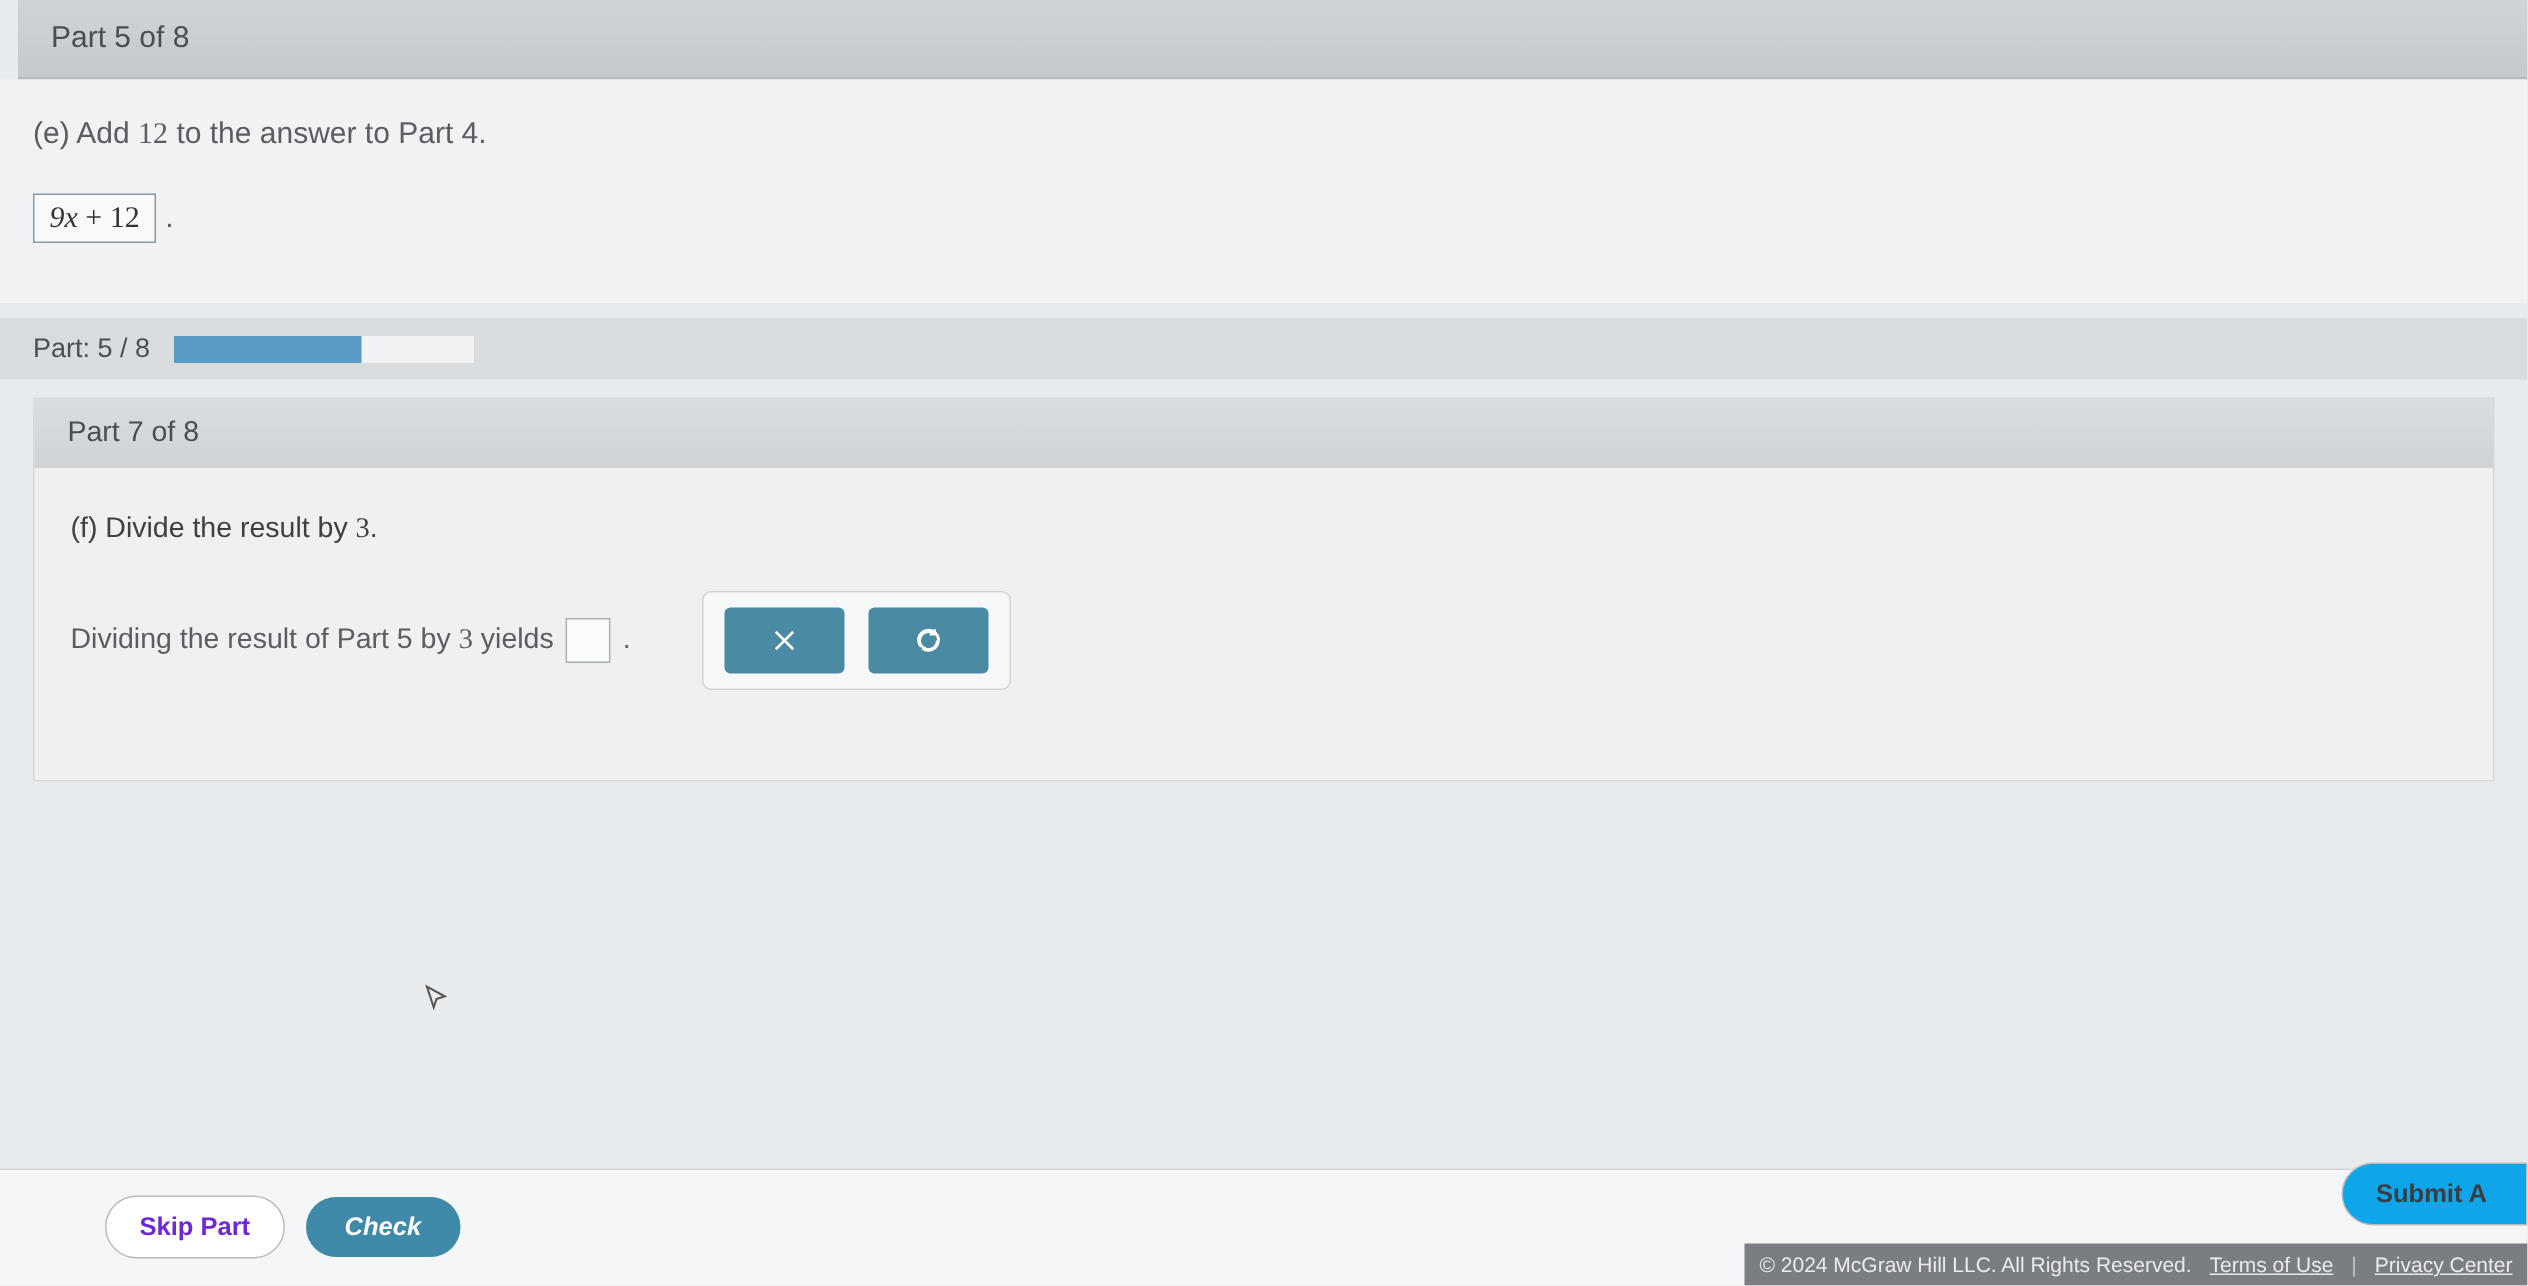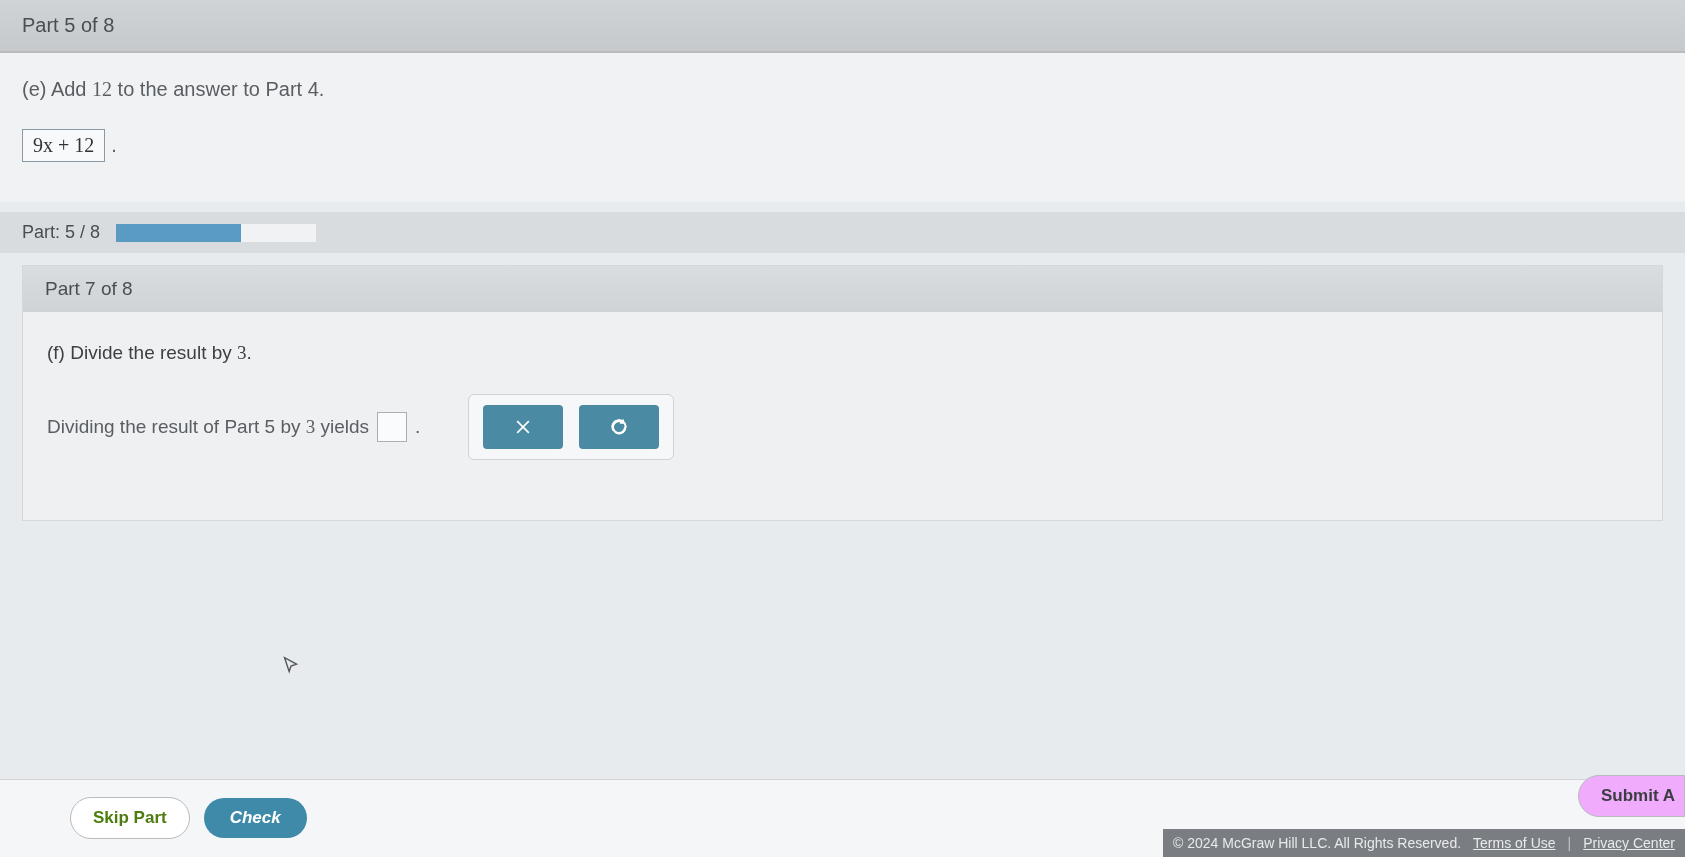--- a/index.html
+++ b/index.html
@@ -10,20 +10,21 @@
     height: 857px;
     overflow: hidden;
     position: relative;
   }
   .section-header {
     background: linear-gradient(to bottom, #d0d4d7, #c5c9cc);
     padding: 14px 22px;
     font-size: 20px;
     color: #4a4e52;
     border-bottom: 2px solid #b8bcbf;
+    margin-left: 12px;
   }
   .section-body {
     background: #f0f2f4;
     padding: 25px 22px 40px 22px;
   }
   .instruction {
     font-size: 20px;
     color: #5a5e62;
     margin-bottom: 28px;
   }
@@ -37,21 +38,21 @@
   }
   .answer-box-filled {
     border: 1px solid #8a9aa5;
     background: #f8f9fa;
     padding: 4px 10px;
     font-family: 'Times New Roman', serif;
     font-size: 20px;
     color: #333;
     display: inline-block;
   }
-  .answer-box-filled .var { }
+  .answer-box-filled .var { font-style: italic; }
   .progress-row {
     background: #d8dcdf;
     padding: 10px 22px;
     display: flex;
     align-items: center;
     gap: 16px;
     font-size: 18px;
     color: #4a4e52;
     margin-top: 10px;
   }
@@ -141,43 +142,43 @@
     display: flex;
     gap: 14px;
     align-items: center;
   }
   .btn-skip {
     background: #fff;
     border: 1px solid #b8bcbf;
     border-radius: 22px;
     padding: 10px 22px;
     font-size: 17px;
-    color: #4d7c0f;
+    color: #6d28d9;
     font-weight: bold;
     cursor: pointer;
   }
   .btn-check {
     background: #3e8aa8;
     border: none;
     border-radius: 22px;
     padding: 10px 26px;
     font-size: 17px;
     color: #fff;
     font-weight: bold;
     cursor: pointer;
     font-style: italic;
   }
   .btn-submit {
     position: absolute;
     right: 0;
     bottom: 40px;
-    background: #f0abfc;
+    background: #0ea5e9;
     border: 1px solid #b8bcbf;
     border-radius: 22px 0 0 22px;
-    padding: 10px 9px 10px 22px;
+    padding: 10px 26px 10px 22px;
     font-size: 17px;
     color: #3a3e42;
     font-weight: bold;
     cursor: pointer;
   }
   .copyright-bar {
     position: absolute;
     right: 0;
     bottom: 0;
     background: #7a7e82;

